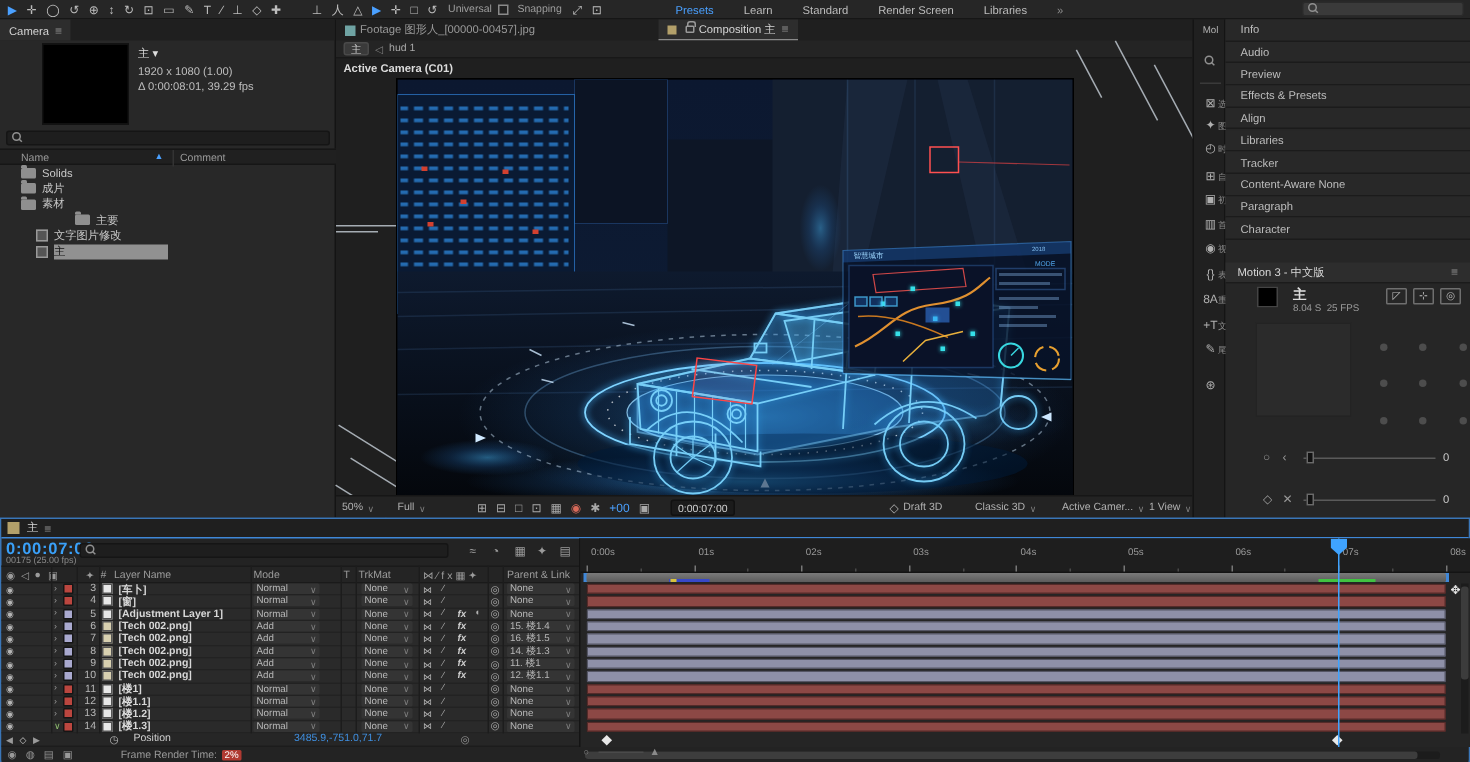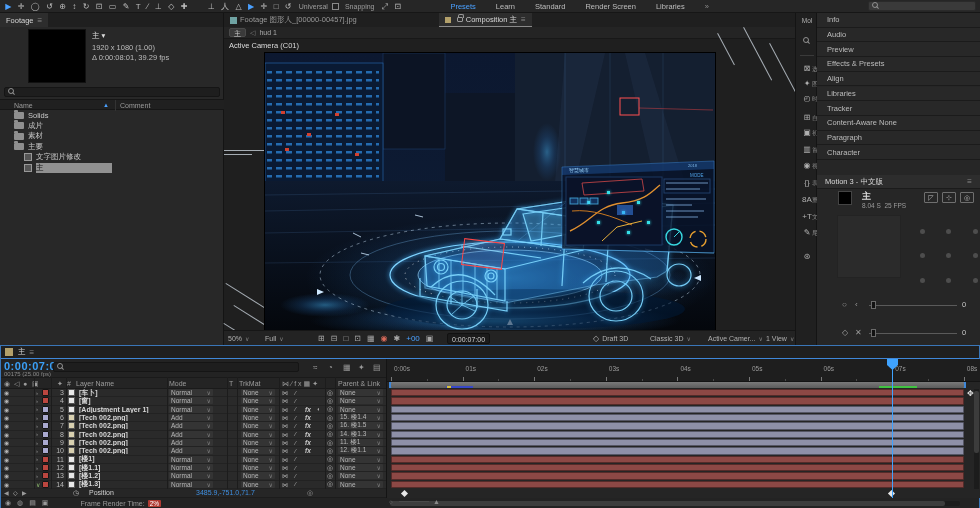--- a/index.html
+++ b/index.html
@@ -45,21 +45,21 @@
   .proj-item .hl{position:absolute;left:36px;width:76px;top:0;height:10.5px;background:#919191;z-index:0}
   .proj-item>*{position:relative;z-index:1}
   #proj-bottom{position:absolute;left:0;bottom:0;width:224px;height:13px;background:#232323;border-top:1px solid #161616;display:flex;align-items:center;padding:0 6px;color:#9a9a9a}
   .trash{width:7px;height:8px;border:1px solid #8a8a8a;border-top:none;border-radius:0 0 1px 1px;position:relative;display:inline-block;margin-left:8px}
   .trash::before{content:"";position:absolute;left:-2px;top:-2px;width:9px;height:1px;background:#8a8a8a}
 
   
   #viewer{position:absolute;left:224px;top:13px;width:571px;height:332px;background:#1f1f1f}
   #vp-breadcrumb{position:absolute;left:0;top:14px;width:571px;height:12px;background:#242424;border-bottom:1px solid #181818;display:flex;align-items:center;padding:0 5px;font-size:7px;color:#aaa}
   .crumb-chip{background:#3a3a3a;border:1px solid #4a4a4a;border-radius:2px;padding:0 4px;height:9px;line-height:9px;color:#cfcfcf}
-  #cam-label{position:absolute;left:5px;top:28px;font-size:7.5px;font-weight:normal;color:#dcdcdc}
+  #cam-label{position:absolute;left:5px;top:28px;font-size:7.5px;font-weight:bold;color:#dcdcdc}
   #viewport{position:absolute;left:41px;top:40px;width:450px;height:277px;background:#06090f;box-shadow:0 0 0 1px #000}
   .pline{position:absolute;background:rgba(222,232,242,.7);height:1px;transform-origin:left top}
   #vp-bottom{position:absolute;left:0;bottom:0;width:571px;height:15px;background:#232323;border-top:1px solid #161616;font-size:7px;color:#b0b0b0}
   .vb{position:absolute;top:0;height:15px;display:flex;align-items:center;white-space:nowrap}
   .caret{color:#7f7f7f;font-size:6px;margin-left:3px}
   .vb-ico{margin:0 3px;color:#a8a8a8;font-size:8px}
   .tc-box{background:#1b1b1b;border:1px solid #111;border-radius:2px;padding:0 4px;height:11px;line-height:11px;color:#cfcfcf}
 
   
   #rstrip{position:absolute;left:795px;top:13px;width:22px;height:339px;background:#202020;border-right:1px solid #141414;border-left:1px solid #141414}
@@ -132,21 +132,21 @@
     <div id="workspaces" style="margin-left:36px"><span class="ws active">Presets</span><span class="ws">Learn</span><span class="ws">Standard</span><span class="ws">Render Screen</span><span class="ws">Libraries</span><span class="ws" style="color: rgb(138, 138, 138);">»</span></div>
     <div id="ws-search">
       <span class="mag"></span>
       <input style="">
     </div>
   </div>
 
   <div id="project">
     <div class="tabbar">
       <div class="tab active">
-        <span>Footage</span>
+        <span>Camera</span>
           <span class="menu-ico">≡</span>
       </div>
     </div>
     <div id="proj-thumb"></div>
     <div class="pinfo" style="top:18px;color:#ddd"><span>主</span> ▾</div>
     <div class="pinfo" style="top:30px">1920 x 1080 (1.00)</div>
     <div class="pinfo" style="top:40px">Δ 0:00:08:01, 39.29 fps</div>
     <div id="proj-search">
       <span class="mag"></span>
       <input style="">
@@ -166,21 +166,21 @@
         <div class="proj-item" style="top: 107.5px;">
           <span style="width: 14px; flex: 0 0 auto;"></span>
           <span class="fold"></span>
           <span>成片</span>
         </div>
         <div class="proj-item" style="top: 118px;">
           <span style="width: 14px; flex: 0 0 auto;"></span>
           <span class="fold"></span>
           <span>素材</span>
         </div>
-        <div class="proj-item" style="top: 128.5px;">
+        <div class="proj-item" style="top: 128.5px; padding-left: 36px;">
           <span style="width: 14px; flex: 0 0 auto;"></span>
           <span class="fold"></span>
           <span>主要</span>
         </div>
         <div class="proj-item" style="top: 139px;">
           <span style="width: 24px; flex: 0 0 auto;"></span>
           <span class="compico"></span>
           <span>文字图片修改</span>
         </div>
         <div class="proj-item" style="top: 149.5px;">

